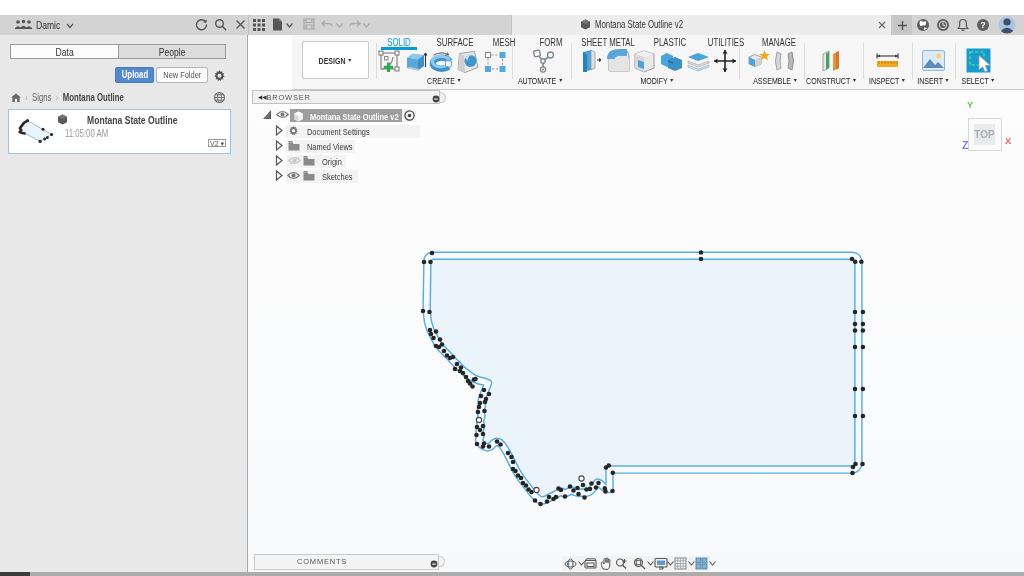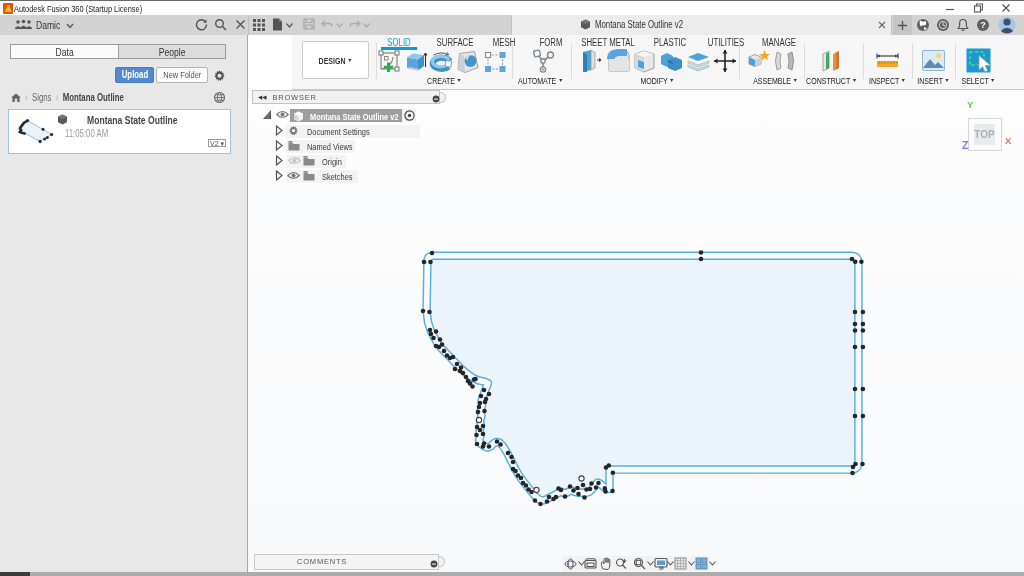--- a/index.html
+++ b/index.html
@@ -57,37 +57,20 @@
 .navbar { position:absolute; left:314px; top:466px; width:148px; height:15px; background:#f2f2f2; }
 
 
 .bottomstrip { position:absolute; left:0; top:572px; width:1024px; height:4px; background:#acacac; }
 .bottomstrip .dk { position:absolute; left:0; top:0; width:30px; height:4px; background:#3c3c3c; }
 </style>
 </head>
 <body>
 <div id="app">
 
-  <div class="titlebar">
-    <svg class="icn" style="left:3px;top:2px" width="10" height="11" viewBox="0 0 10 11">
-        <rect x="0" y="0" width="10" height="11" rx="1" fill="#e65300"></rect>
-        <path d="M1.8,9 L4.5,2 L6.2,2 L8.7,9 Z" fill="#f7b733"></path>
-      </svg>
-    <div class="ttxt"><span class="lx">Autodesk Fusion 360 (Startup License)</span></div>
-    <svg class="icn" style="left:945px;top:2px" width="10" height="10" viewBox="0 0 10 10">
-        <path d="M1,6.5 L9,6.5" stroke="#555" stroke-width="1.2" fill="none"></path>
-      </svg>
-    <svg class="icn" style="left:973px;top:2px" width="10" height="10" viewBox="0 0 10 10">
-        <rect x="1.5" y="3" width="6" height="6" fill="none" stroke="#555" stroke-width="1.1"></rect>
-        <path d="M3.5,3 L3.5,1 L9.5,1 L9.5,7 L7.5,7" fill="none" stroke="#555" stroke-width="1.1"></path>
-      </svg>
-    <svg class="icn" style="left:1001px;top:2px" width="10" height="10" viewBox="0 0 10 10">
-        <path d="M1.5,1.5 L8.5,8.5 M8.5,1.5 L1.5,8.5" stroke="#555" stroke-width="1.2"></path>
-      </svg>
-  </div>
 
   <div class="row2">
       <div class="sep"></div>
     </div>
 
   <svg class="icn" style="left:14px;top:19px" width="18" height="12" viewBox="0 0 18 12">
     <circle cx="4" cy="3" r="1.8" fill="#555"></circle>
       <path d="M1,9 Q4,5.5 7,9 L7,10 L1,10 Z" fill="#555"></path>
     <circle cx="9.5" cy="2.5" r="1.8" fill="#555"></circle>
       <path d="M6.5,8.5 Q9.5,5 12.5,8.5 L12.5,10 L6.5,10 Z" fill="#555"></path>
@@ -568,21 +551,21 @@
   <svg class="icn" style="left:39px;top:81px" width="13" height="9" viewBox="0 0 13 9">
         <path d="M0.8,4.5 Q6.5,-1.5 12.2,4.5 Q6.5,10.5 0.8,4.5 Z" fill="none" stroke="#777" stroke-width="1.2"></path>
         <circle cx="6.5" cy="4.5" r="2" fill="#777"></circle>
       </svg>
   <svg class="icn" style="left:55px;top:80.5px" width="12" height="10" viewBox="0 0 12 10">
         <path d="M0.5,1.5 L4.5,1.5 L5.5,3 L11.5,3 L11.5,9.5 L0.5,9.5 Z" fill="#8a8a8a"></path>
         <rect x="0.5" y="0" width="4" height="1.5" fill="#8a8a8a"></rect>
       </svg>
   <div class="trow" style="left:74px;top:81px"><span class="lx">Sketches</span></div>
 
-    <div class="bheader"><span style="margin-left:5px;letter-spacing:0;font-size:5.5px;vertical-align:1px;color:#333">◀◀</span><span style="margin-left:6px">BROWSER</span>
+    <div class="bheader"><span style="margin-left:5px;letter-spacing:0;font-size:5.5px;vertical-align:1px;color:#333">◀◀</span><span style="">BROWSER</span>
       <svg class="icn" style="left:179px;top:3.5px" width="8" height="8" viewBox="0 0 9 9">
           <circle cx="4.5" cy="4.5" r="3.8" fill="#444"></circle>
           <rect x="2.5" y="4" width="4" height="1.2" fill="#fff"></rect>
         </svg>
     </div>
     <div class="commentsbar"><span style="margin-left:22px">COMMENTS</span>
       <svg class="icn" style="left:175px;top:4.5px" width="8" height="8" viewBox="0 0 9 9">
           <circle cx="4.5" cy="4.5" r="3.8" fill="#444"></circle>
           <rect x="2.5" y="4" width="4" height="1.2" fill="#fff"></rect>
         </svg>

